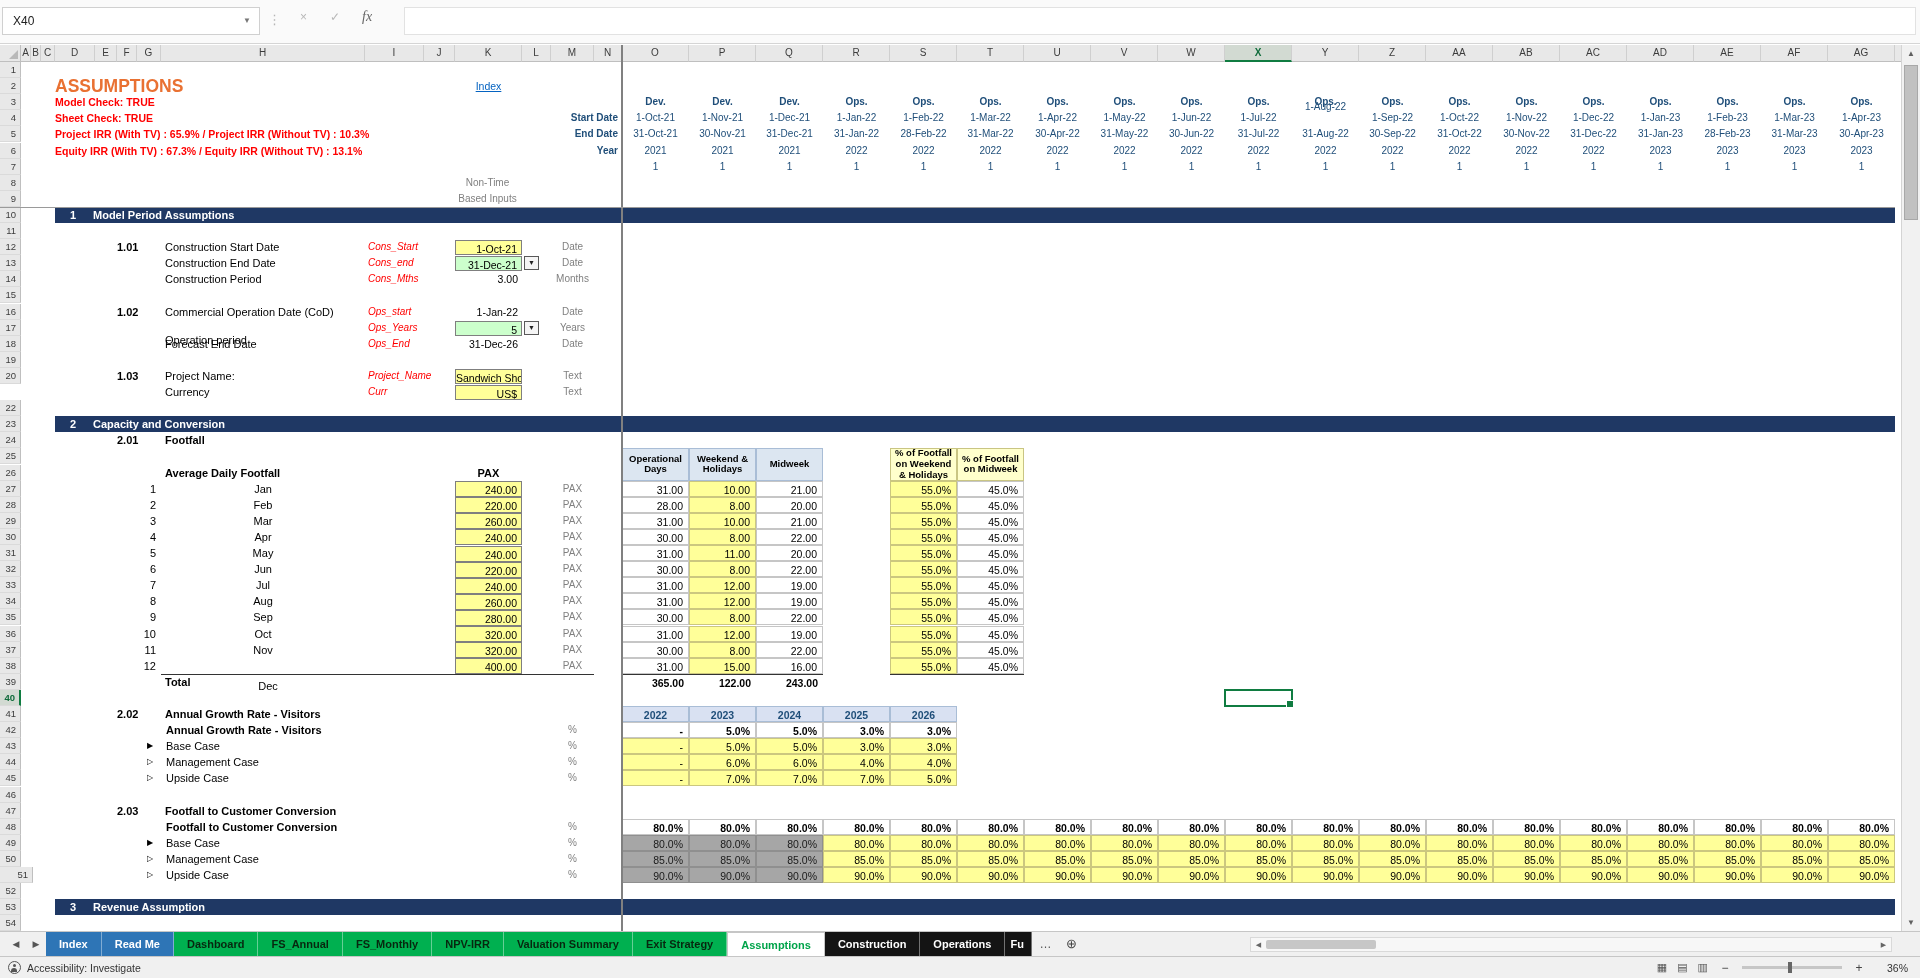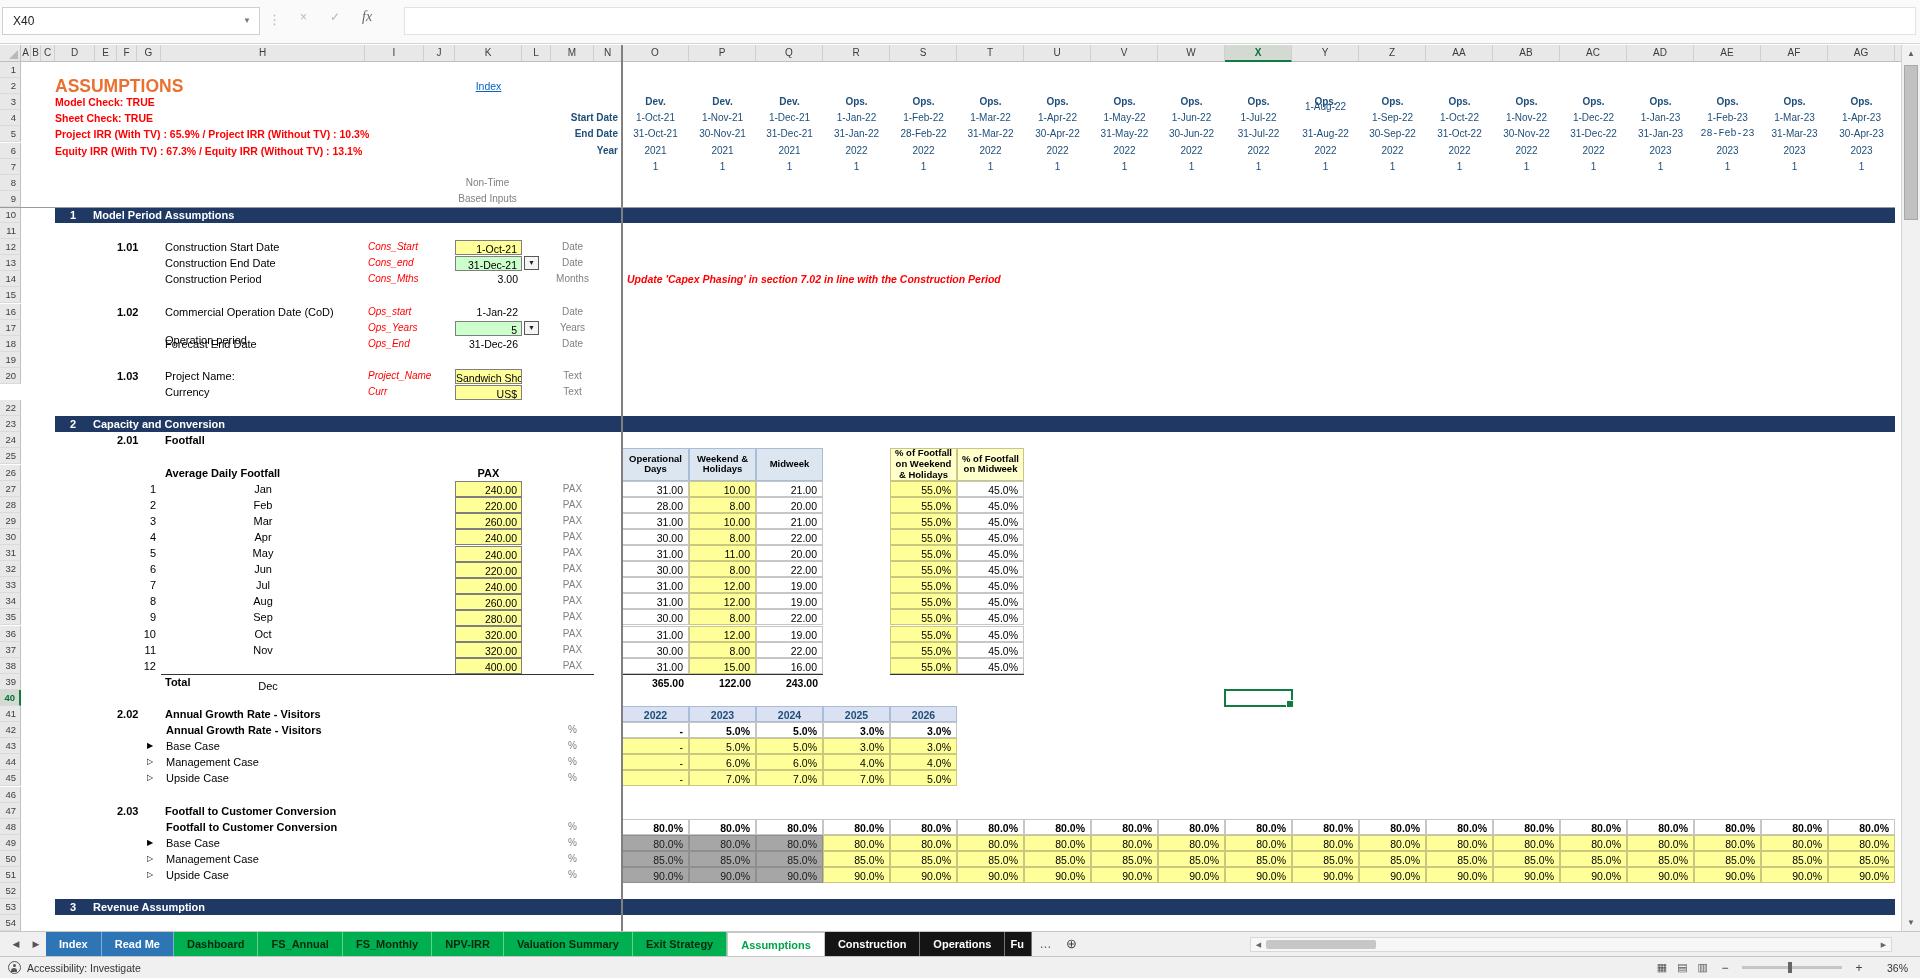--- a/index.html
+++ b/index.html
@@ -188,21 +188,21 @@
     <div class="c rowhdr" style="left: 0px; top: 706px; width: 21px; height: 16.1px;">41</div>
     <div class="c rowhdr" style="left: 0px; top: 722.1px; width: 21px; height: 16.1px;">42</div>
     <div class="c rowhdr" style="left: 0px; top: 738.2px; width: 21px; height: 16.1px;">43</div>
     <div class="c rowhdr" style="left: 0px; top: 754.3px; width: 21px; height: 16.1px;">44</div>
     <div class="c rowhdr" style="left: 0px; top: 770.4px; width: 21px; height: 16.1px;">45</div>
     <div class="c rowhdr" style="left: 0px; top: 786.5px; width: 21px; height: 16.1px;">46</div>
     <div class="c rowhdr" style="left: 0px; top: 802.6px; width: 21px; height: 16.1px;">47</div>
     <div class="c rowhdr" style="left: 0px; top: 818.7px; width: 21px; height: 16.1px;">48</div>
     <div class="c rowhdr" style="left: 0px; top: 834.8px; width: 21px; height: 16.1px;">49</div>
     <div class="c rowhdr" style="left: 0px; top: 850.9px; width: 21px; height: 16.1px;">50</div>
-    <div class="c rowhdr" style="left: 0px; top: 867px; width: 21px; height: 16.1px;">51</div>
+    <div class="c rowhdr" style="left: 0px; top: 867px; width: 33px; height: 16.1px;">51</div>
     <div class="c rowhdr" style="left: 0px; top: 883.1px; width: 21px; height: 16.1px;">52</div>
     <div class="c rowhdr" style="left: 0px; top: 899.2px; width: 21px; height: 16.1px;">53</div>
     <div class="c rowhdr" style="left: 0px; top: 915.3px; width: 21px; height: 16.1px;">54</div>
     <div class="c title" style="left: 55px; top: 75.1px; width: 330px; height: 24px;">ASSUMPTIONS</div>
     <div class="c link" style="left: 455px; top: 78.1px; width: 67px; height: 16.1px;">Index</div>
     <div class="c redb" style="left: 55px; top: 94.2px; width: 420px; height: 16.1px;">Model Check: TRUE</div>
     <div class="c redb" style="left: 55px; top: 110.3px; width: 420px; height: 16.1px;">Sheet Check: TRUE</div>
     <div class="c redb" style="left: 55px; top: 126.4px; width: 440px; height: 16.1px;">Project IRR  (With TV) : 65.9%  / Project IRR (Without TV) : 10.3%</div>
     <div class="c redb" style="left: 55px; top: 142.5px; width: 440px; height: 16.1px;">Equity IRR  (With TV) : 67.3%  / Equity IRR (Without TV) : 13.1%</div>
     <div class="c greyc" style="left: 424px; top: 174.7px; width: 127px; height: 16.1px;">Non-Time</div>
@@ -285,21 +285,21 @@
     <div class="c navy" style="left: 1560px; top: 126.4px; width: 67px; height: 16.1px;">31-Dec-22</div>
     <div class="c navy" style="left: 1560px; top: 142.5px; width: 67px; height: 16.1px;">2022</div>
     <div class="c navy" style="left: 1560px; top: 158.6px; width: 67px; height: 16.1px;">1</div>
     <div class="c navy b" style="left: 1627px; top: 94.2px; width: 67px; height: 16.1px;">Ops.</div>
     <div class="c navy" style="left: 1627px; top: 110.3px; width: 67px; height: 16.1px;">1-Jan-23</div>
     <div class="c navy" style="left: 1627px; top: 126.4px; width: 67px; height: 16.1px;">31-Jan-23</div>
     <div class="c navy" style="left: 1627px; top: 142.5px; width: 67px; height: 16.1px;">2023</div>
     <div class="c navy" style="left: 1627px; top: 158.6px; width: 67px; height: 16.1px;">1</div>
     <div class="c navy b" style="left: 1694px; top: 94.2px; width: 67px; height: 16.1px;">Ops.</div>
     <div class="c navy" style="left: 1694px; top: 110.3px; width: 67px; height: 16.1px;">1-Feb-23</div>
-    <div class="c navy" style="left: 1694px; top: 126.4px; width: 67px; height: 16.1px; font-family: Liberation Mono, monospace;">28-Feb-23</div>
+    <div class="c navy" style="left: 1694px; top: 126.4px; width: 67px; height: 16.1px;">28-Feb-23</div>
     <div class="c navy" style="left: 1694px; top: 142.5px; width: 67px; height: 16.1px;">2023</div>
     <div class="c navy" style="left: 1694px; top: 158.6px; width: 67px; height: 16.1px;">1</div>
     <div class="c navy b" style="left: 1761px; top: 94.2px; width: 67px; height: 16.1px;">Ops.</div>
     <div class="c navy" style="left: 1761px; top: 110.3px; width: 67px; height: 16.1px;">1-Mar-23</div>
     <div class="c navy" style="left: 1761px; top: 126.4px; width: 67px; height: 16.1px;">31-Mar-23</div>
     <div class="c navy" style="left: 1761px; top: 142.5px; width: 67px; height: 16.1px;">2023</div>
     <div class="c navy" style="left: 1761px; top: 158.6px; width: 67px; height: 16.1px;">1</div>
     <div class="c navy b" style="left: 1828px; top: 94.2px; width: 67px; height: 16.1px;">Ops.</div>
     <div class="c navy" style="left: 1828px; top: 110.3px; width: 67px; height: 16.1px;">1-Apr-23</div>
     <div class="c navy" style="left: 1828px; top: 126.4px; width: 67px; height: 16.1px;">30-Apr-23</div>
@@ -347,21 +347,20 @@
     <div class="c unit" style="left: 551px; top: 335.7px; width: 43px; height: 16.1px;">Date</div>
     <div class="c b" style="left: 117px; top: 367.9px; width: 44px; height: 16.1px;">1.03</div>
     <div class="c" style="left: 165px; top: 367.9px; width: 198px; height: 16.1px;">Project Name:</div>
     <div class="c dname" style="left: 368px; top: 367.9px; width: 86px; height: 16.1px;">Project_Name</div>
     <div class="c inp" style="left: 455px; top: 368.9px; width: 67px; height: 15.1px;">Sandwich Shop</div>
     <div class="c unit" style="left: 551px; top: 367.9px; width: 43px; height: 16.1px;">Text</div>
     <div class="c" style="left: 165px; top: 384px; width: 198px; height: 16.1px;">Currency</div>
     <div class="c dname" style="left: 368px; top: 384px; width: 86px; height: 16.1px;">Curr</div>
     <div class="c inp" style="left: 455px; top: 385px; width: 67px; height: 15.1px;">US$</div>
     <div class="c unit" style="left: 551px; top: 384px; width: 43px; height: 16.1px;">Text</div>
-    <div class="c redi" style="left: 627px; top: 271.3px; width: 620px; height: 16.1px;">Update 'Capex Phasing' in section 7.02 in line with the Construction Period</div>
     <div class="c b" style="left: 117px; top: 432.3px; width: 44px; height: 16.1px;">2.01</div>
     <div class="c b" style="left: 165px; top: 432.3px; width: 160px; height: 16.1px;">Footfall</div>
     <div class="c hblue" style="left: 622px; top: 448.4px; width: 67px; height: 32.2px;">Operational Days</div>
     <div class="c hblue" style="left: 689px; top: 448.4px; width: 67px; height: 32.2px;">Weekend &amp; Holidays</div>
     <div class="c hblue" style="left: 756px; top: 448.4px; width: 67px; height: 32.2px;">Midweek</div>
     <div class="c hyel" style="left: 890px; top: 448.4px; width: 67px; height: 32.2px;">% of Footfall on Weekend &amp; Holidays</div>
     <div class="c hyel" style="left: 957px; top: 448.4px; width: 67px; height: 32.2px;">% of Footfall on Midweek</div>
     <div class="c b" style="left: 165px; top: 464.5px; width: 200px; height: 16.1px;">Average Daily Footfall</div>
     <div class="c b ctr" style="left: 455px; top: 464.5px; width: 67px; height: 16.1px;">PAX</div>
     <div class="c rt" style="left: 137px; top: 480.6px; width: 22px; height: 16.1px;">1</div>

